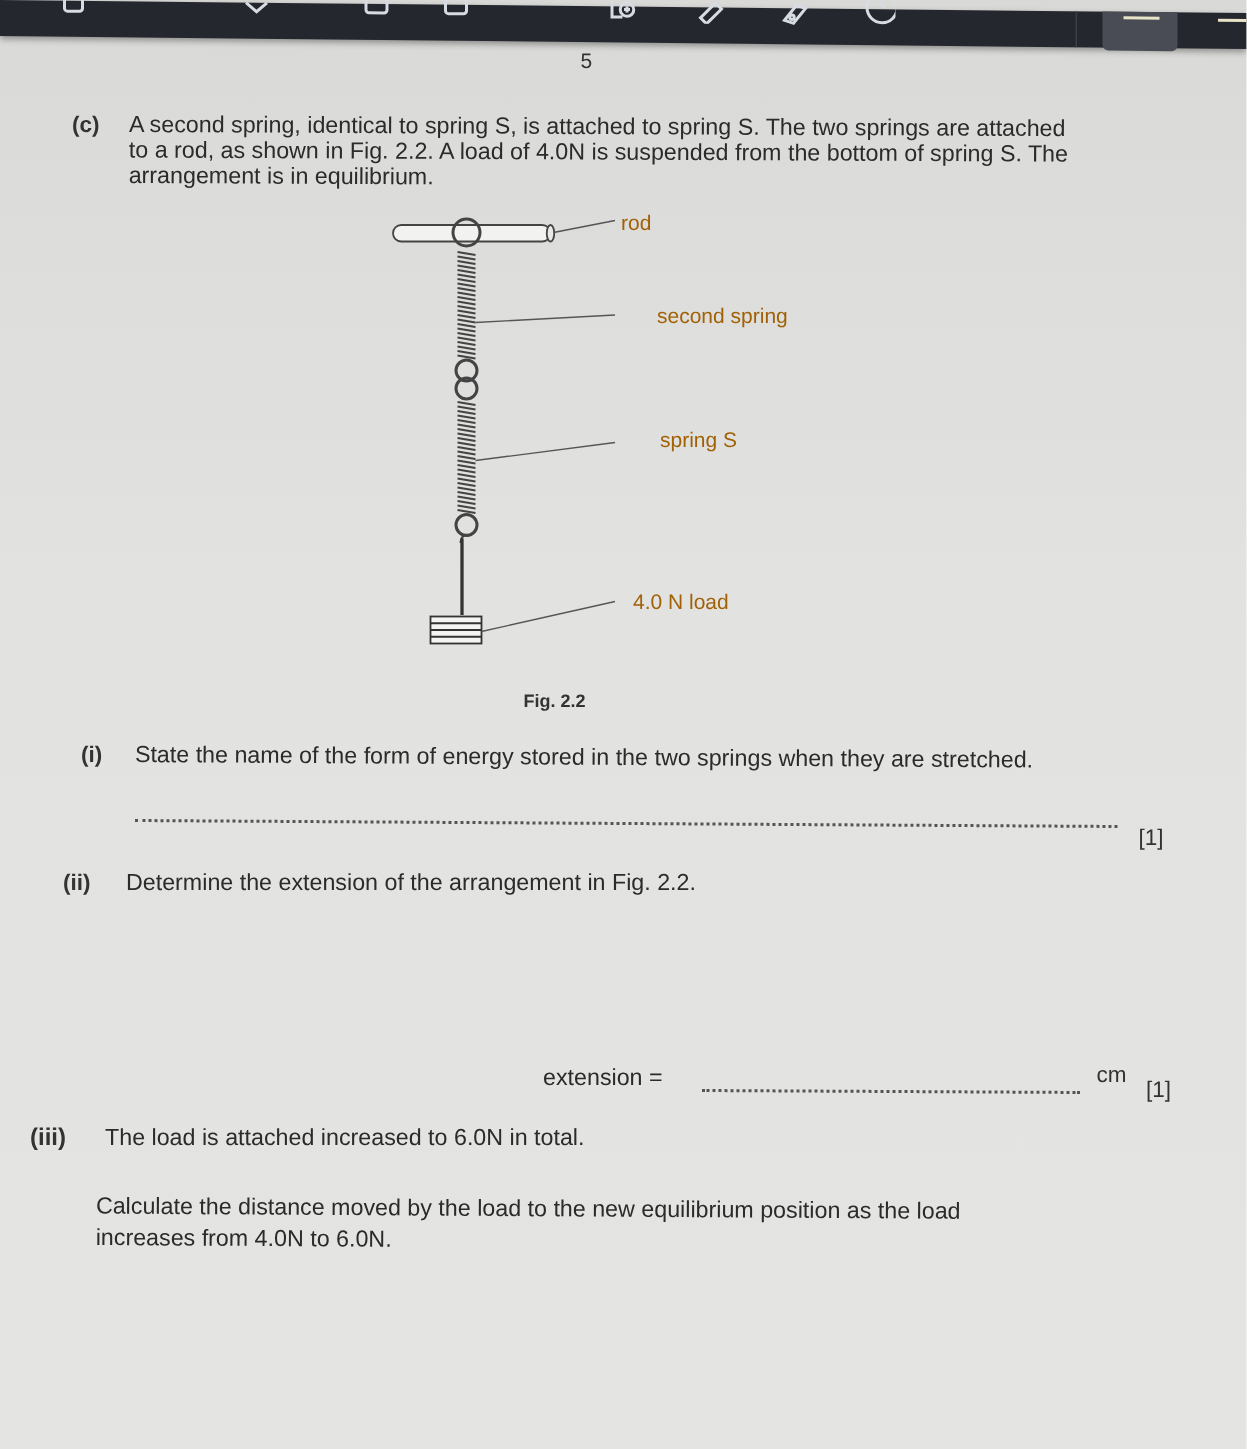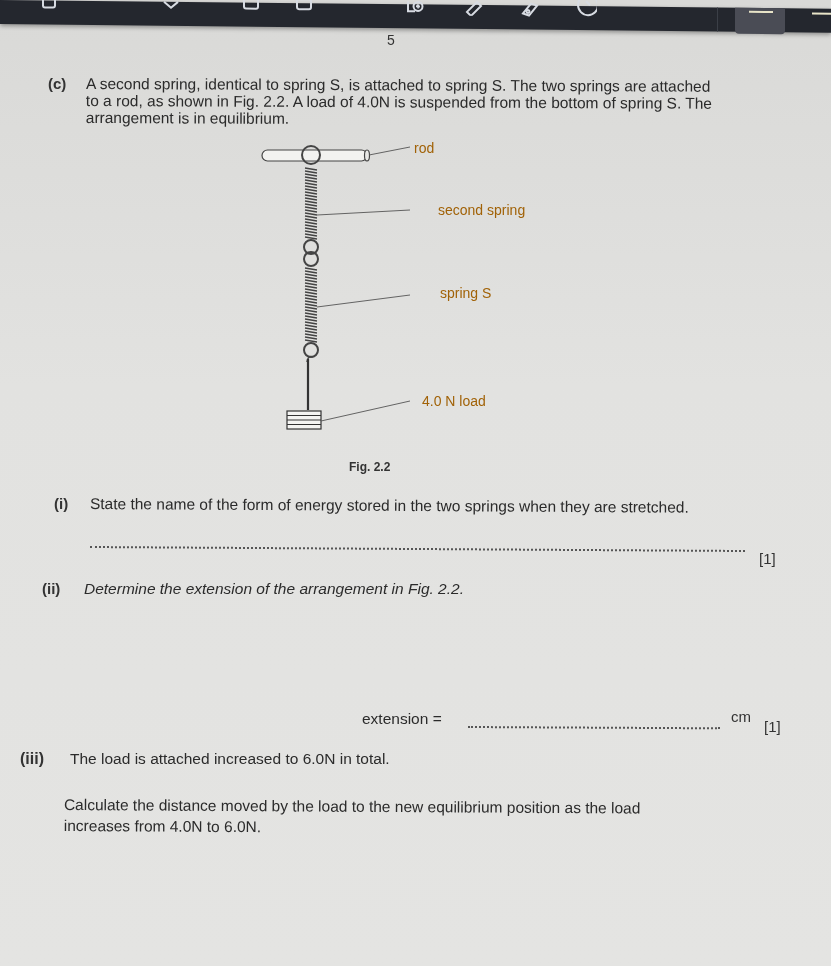--- a/index.html
+++ b/index.html
@@ -143,21 +143,21 @@
 <div class="fig-label" style="left:410px; top:393px;margin-left:12px;">4.0 N load</div>
 
 <div class="q-label" style="left:349px; top:460px; font-size:12px;">Fig. 2.2</div>
 
 <div class="q-label" style="left:54px; top:495px; font-size:15px;">(i)</div>
 <div class="para" style="left:90px; top:495px; font-size:15.5px; transform:rotate(0.35deg); transform-origin:left top;">State the name of the form of energy stored in the two springs when they are stretched.</div>
 <div class="dots" style="left:90px; top:546px; width:655px; transform:rotate(0.35deg); transform-origin:left top;"></div>
 <div class="mark" style="left:759px; top:550px;">[1]</div>
 
 <div class="q-label" style="left:42px; top:580px; font-size:15px;">(ii)</div>
-<div class="para" style="left:84px; top:580px;font-style:italic;">Determine the extension of the arrangement in Fig. 2.2.</div>
+<div class="para" style="left:84px; top:580px;">Determine the extension of the arrangement in Fig. 2.2.</div>
 
 <div class="para" style="left:362px; top:710px;">extension =</div>
 <div class="dots" style="left:468px; top:726px; width:252px; transform:rotate(0.3deg); transform-origin:left top;"></div>
 <div class="mark" style="left:731px; top:708px;">cm</div>
 <div class="mark" style="left:764px; top:718px;">[1]</div>
 
 <div class="q-label" style="left:20px; top:750px; font-size:16px;">(iii)</div>
 <div class="para" style="left:70px; top:750px;">The load is attached increased to 6.0N in total.</div>
 <div class="para" style="left:64px; top:796px; transform:rotate(0.35deg); transform-origin:left top;">
   <div>Calculate the distance moved by the load to the new equilibrium position as the load</div>

